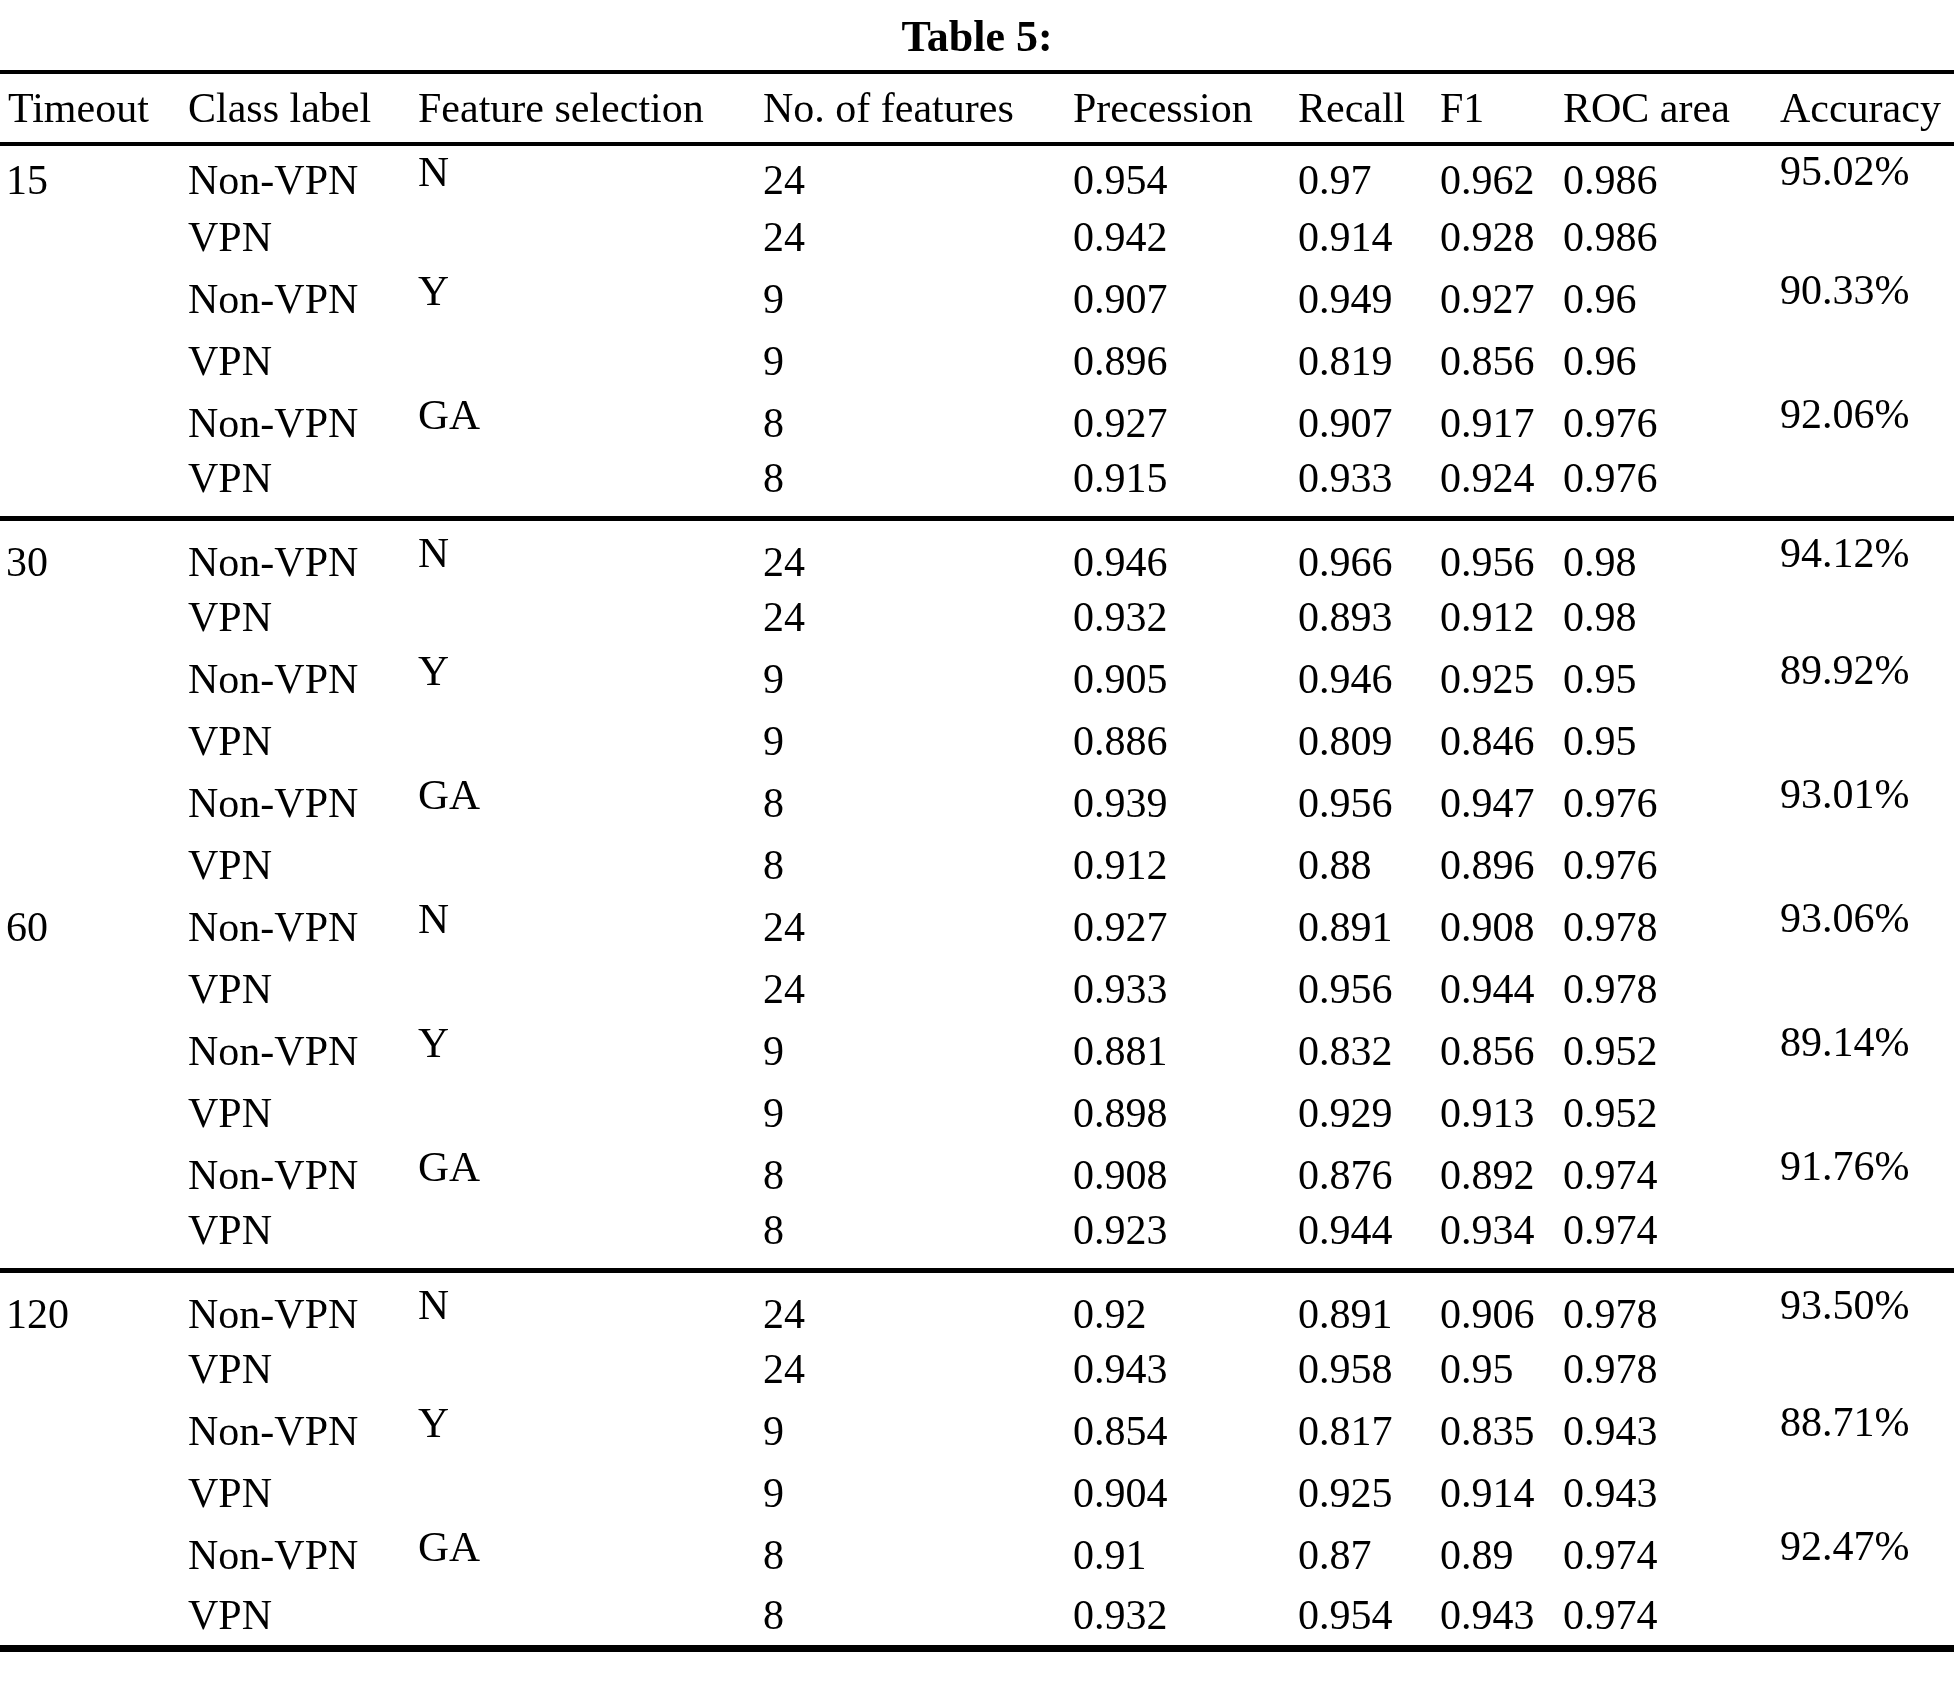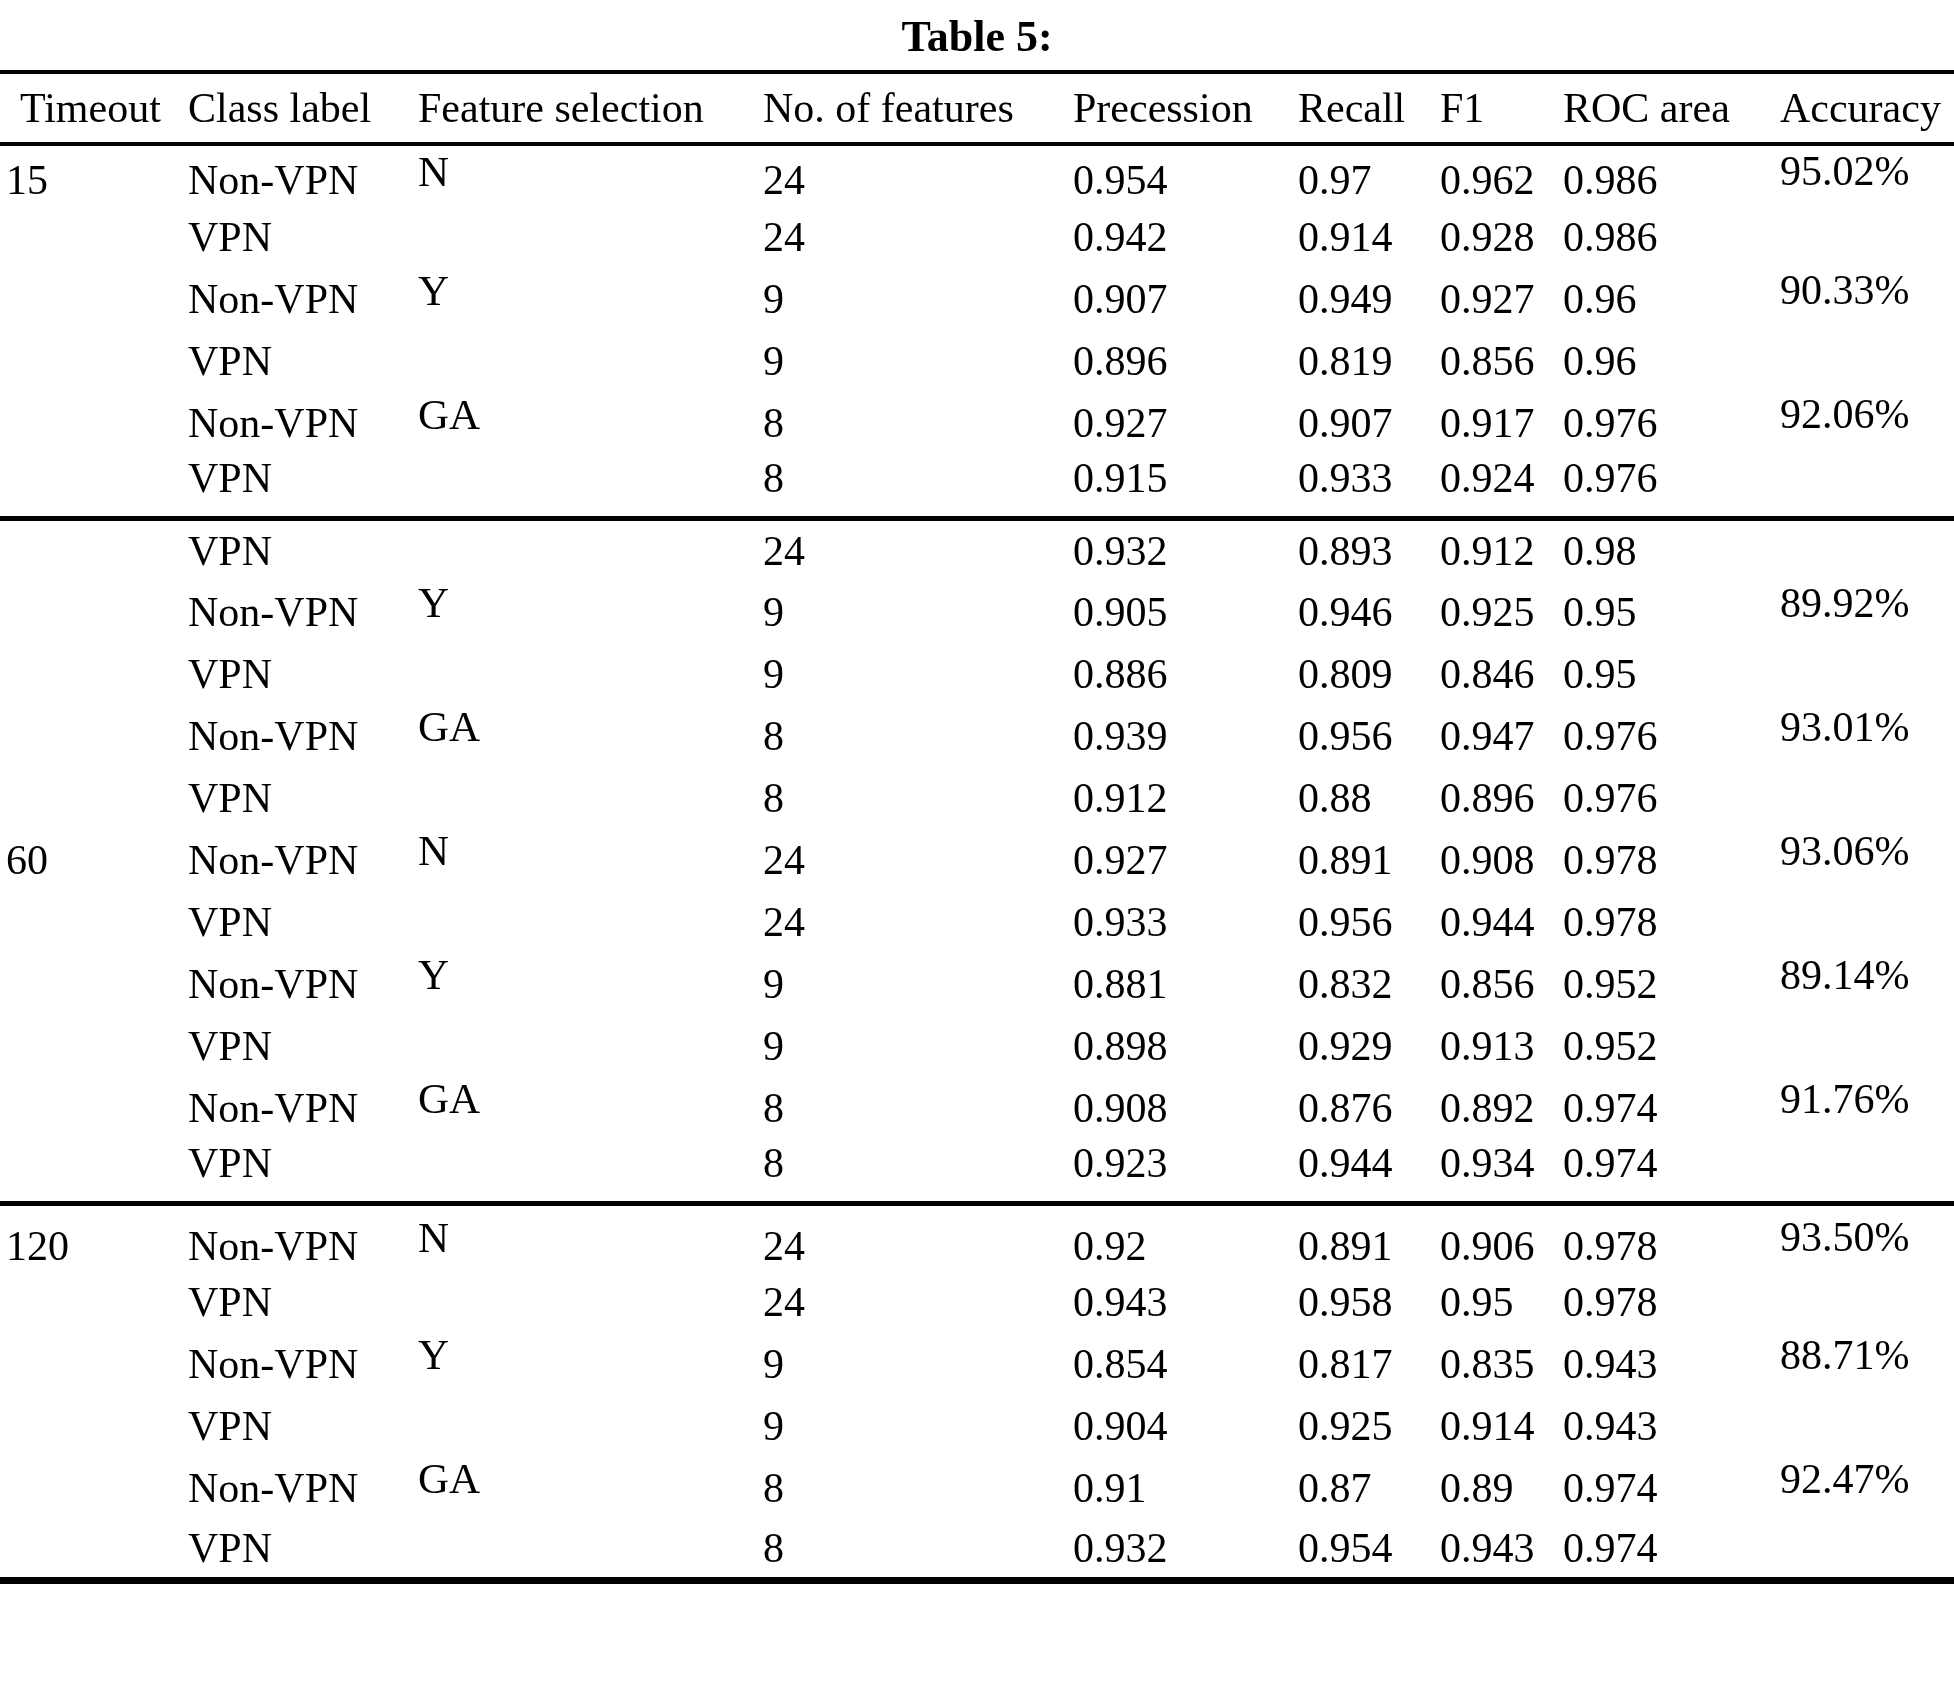--- a/index.html
+++ b/index.html
@@ -47,21 +47,21 @@
 
   thead th {
     font-weight: normal;
     text-align: left;
     height: 72px;
     vertical-align: middle;
     border-bottom: 4px solid #000;
     padding-left: 6px;
     white-space: nowrap;
   }
-  thead th:first-child { padding-left: 20px; }
+  thead th:first-child { padding-left: 8px; }
 
   tbody td {
     height: 62px;
     vertical-align: middle;
     text-align: left;
     padding-left: 6px;
     white-space: nowrap;
   }
   tbody td:first-child { }
 
@@ -172,20 +172,31 @@
           <td></td>
           <td><span>VPN</span></td>
           <td></td>
           <td><span>8</span></td>
           <td><span>0.915</span></td>
           <td><span>0.933</span></td>
           <td><span>0.924</span></td>
           <td><span>0.976</span></td>
           <td></td>
         </tr>
+        <tr class="after-sep">
+          <td><span>30</span></td>
+          <td><span>Non-VPN</span></td>
+          <td><span class="raised fs-val">N</span></td>
+          <td><span>24</span></td>
+          <td><span>0.946</span></td>
+          <td><span>0.966</span></td>
+          <td><span>0.956</span></td>
+          <td><span>0.98</span></td>
+          <td><span class="raised">94.12%</span></td>
+        </tr>
         <tr>
           <td></td>
           <td><span>VPN</span></td>
           <td></td>
           <td><span>24</span></td>
           <td><span>0.932</span></td>
           <td><span>0.893</span></td>
           <td><span>0.912</span></td>
           <td><span>0.98</span></td>
           <td></td>

